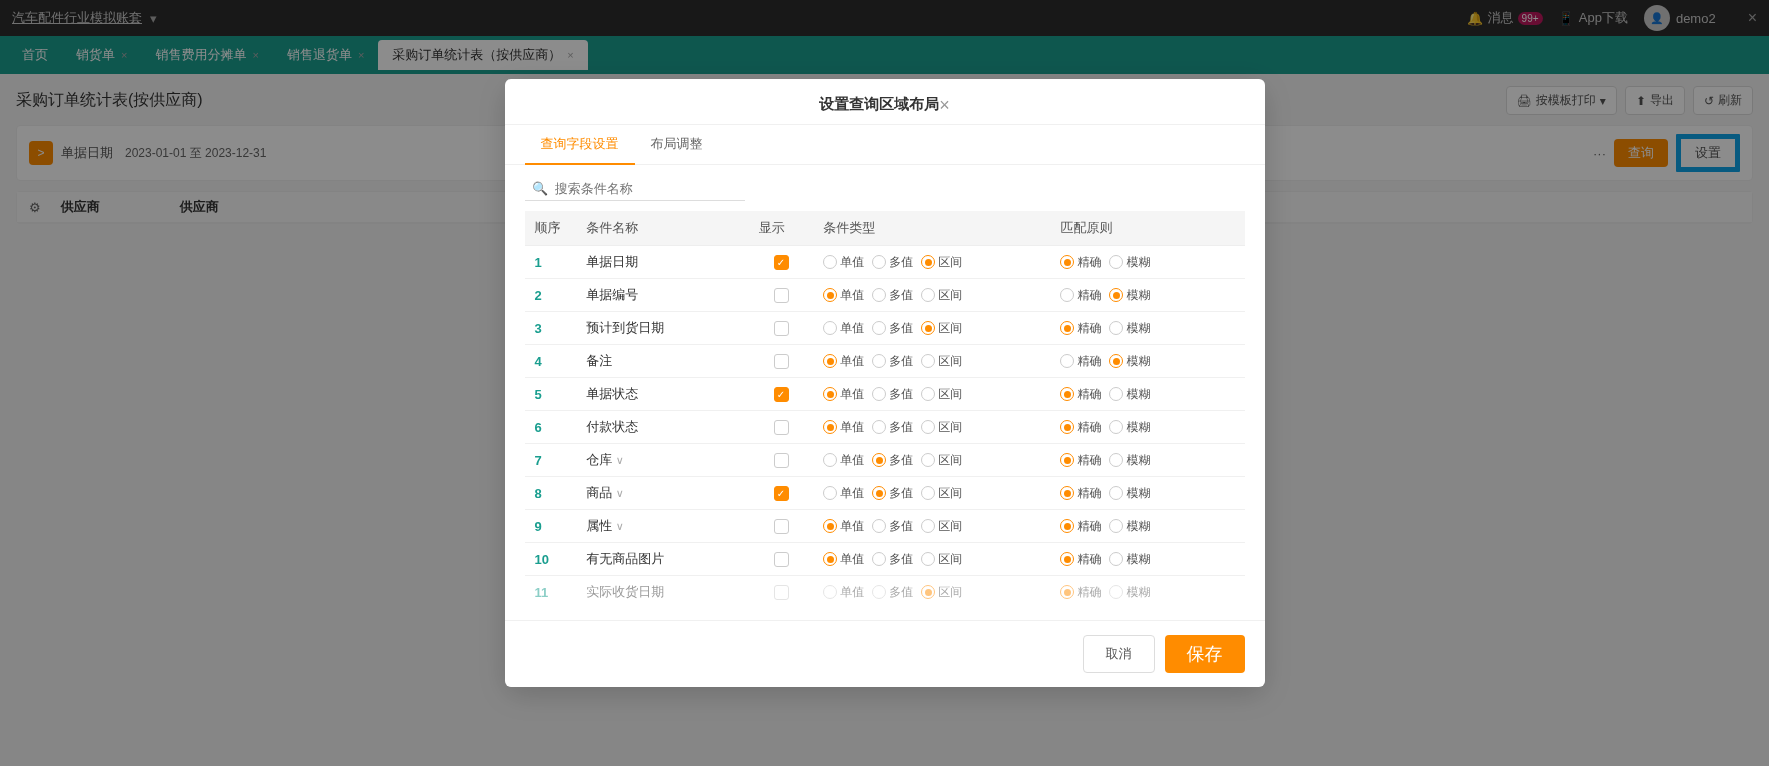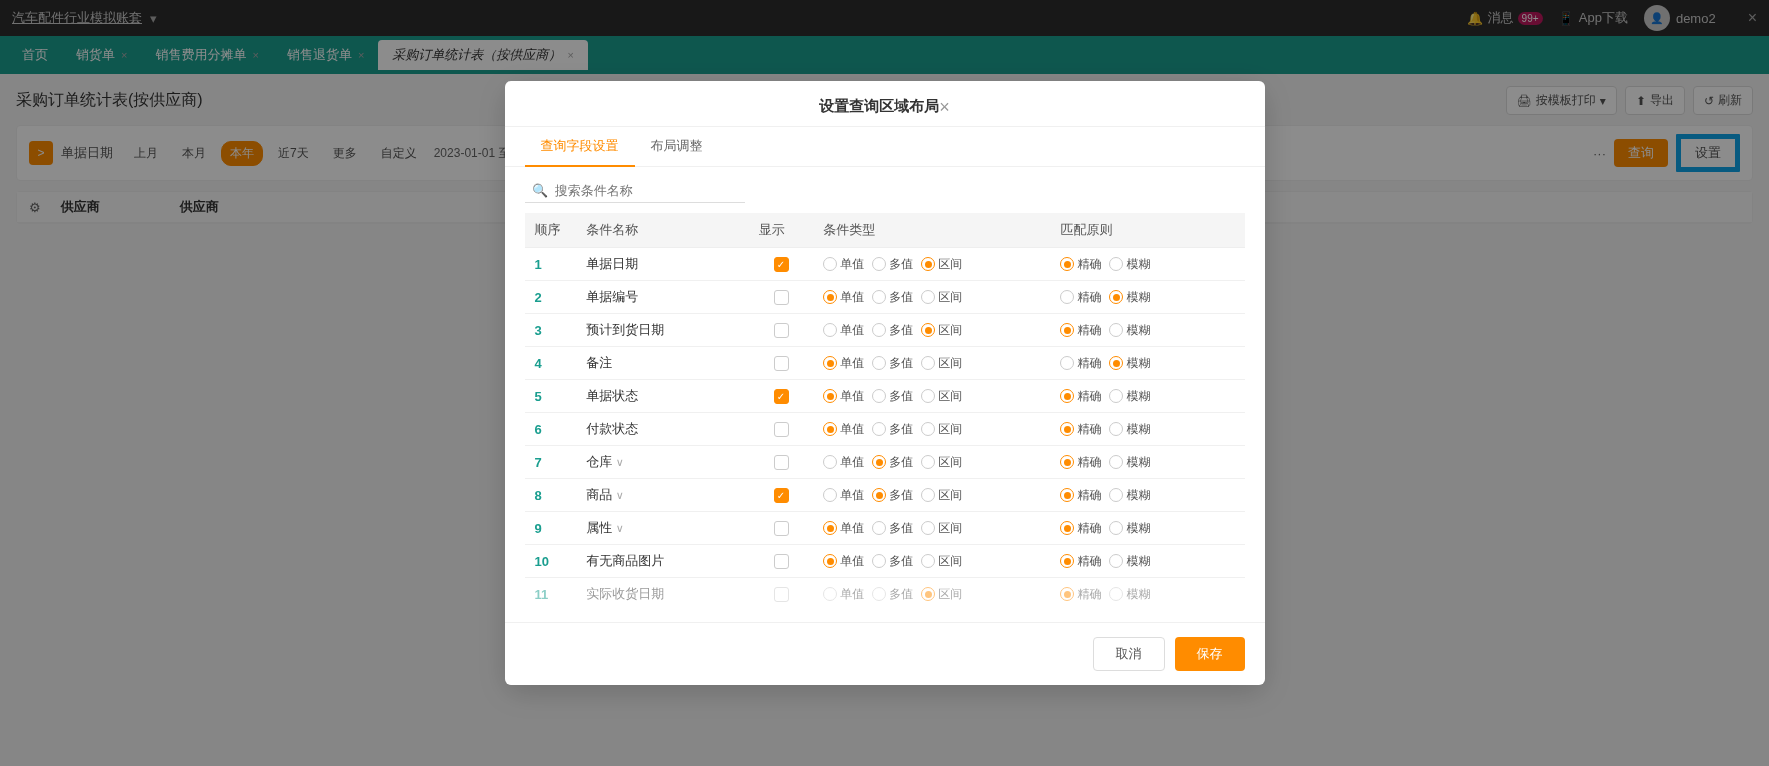--- a/index.html
+++ b/index.html
@@ -37,21 +37,21 @@
       padding: 6px 14px;
       color: #fff;
       font-size: 13px;
       cursor: pointer;
       border-radius: 4px 4px 0 0;
       display: flex;
       align-items: center;
       gap: 6px;
       white-space: nowrap;
     }
-    .tab-item.active { background: #fff; color: #333; font-style: italic; }
+    .tab-item.active { background: #fff; color: #333; }
     .tab-item .tab-close { font-size: 11px; color: #aaa; }
     .home-tab { color: #fff; font-size: 13px; padding: 6px 14px; cursor: pointer; }
 
     
     .main-area {
       padding: 12px 16px;
       background: #f5f5f5;
       min-height: calc(766px - 74px);
       position: relative;
     }
@@ -224,21 +224,21 @@
       gap: 10px;
       padding: 14px 20px;
       border-top: 1px solid #f0f0f0;
     }
     .btn-cancel {
       padding: 7px 22px; border: 1px solid #ddd; background: #fff; border-radius: 4px;
       font-size: 13px; cursor: pointer; color: #555;
     }
     .btn-save {
       padding: 7px 22px; border: none; background: #ff8c00; border-radius: 4px;
-      font-size: 13px; cursor: pointer; color: #fff;
+      font-size: 18px; cursor: pointer; color: #fff;
     }
 
     
     .more-btn { font-size: 13px; color: #666; cursor: pointer; }
     .action-btn {
       padding: 5px 14px; border-radius: 4px; font-size: 13px; cursor: pointer;
       background: #ff8c00; color: #fff; border: none;
     }
     .set-btn {
       padding: 5px 14px; border-radius: 1px; font-size: 13px; cursor: pointer;
@@ -320,28 +320,20 @@
         <span>刷新</span>
       </button>
     </div>
   </div>
 
   <div class="filter-bar">
     <div class="filter-toggle">
       <span>&gt;</span>
     </div>
     <span style="font-size:13px;color:#555;margin-right:4px;">单据日期</span>
-    <div class="date-filter">
-      <span class="date-btn">上月</span>
-      <span class="date-btn">本月</span>
-      <span class="date-btn active">本年</span>
-      <span class="date-btn">近7天</span>
-      <span class="date-btn">更多</span>
-      <span class="date-btn">自定义</span>
-    </div>
     <span class="date-range">2023-01-01 至 2023-12-31</span>
     <div style="flex:1"></div>
     <span class="more-btn">···</span>
     <button class="action-btn">查询</button>
     <button class="set-btn">设置</button>
   </div>
 
   <div class="table-section">
     <div class="table-header-row">
       <span class="settings-icon">⚙</span>

